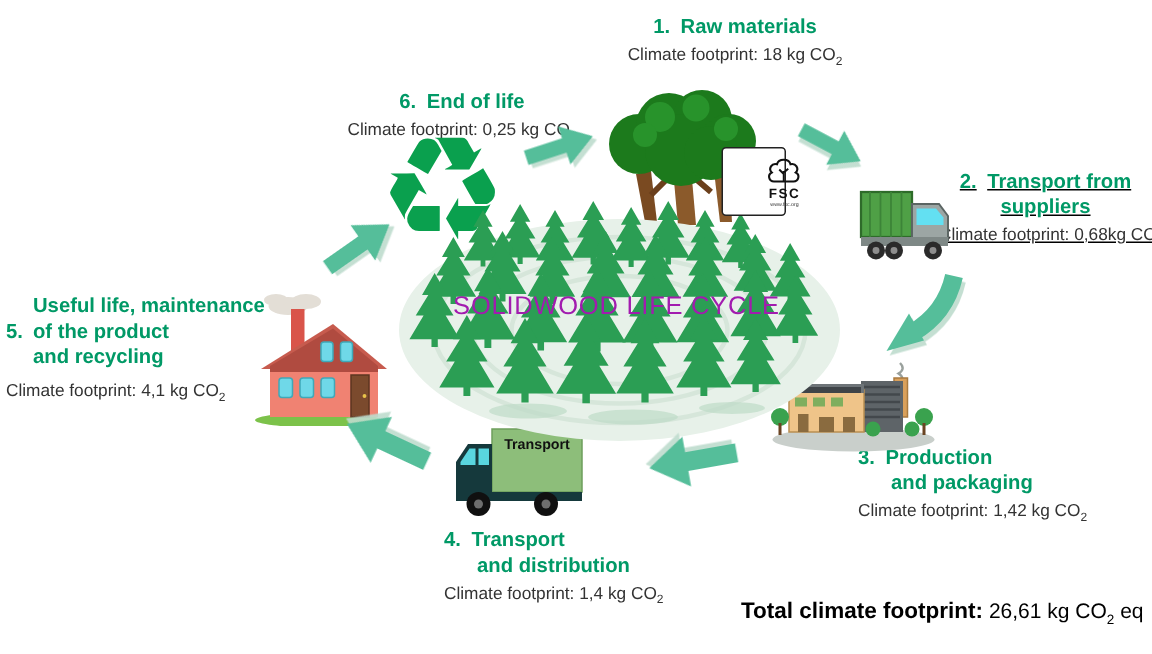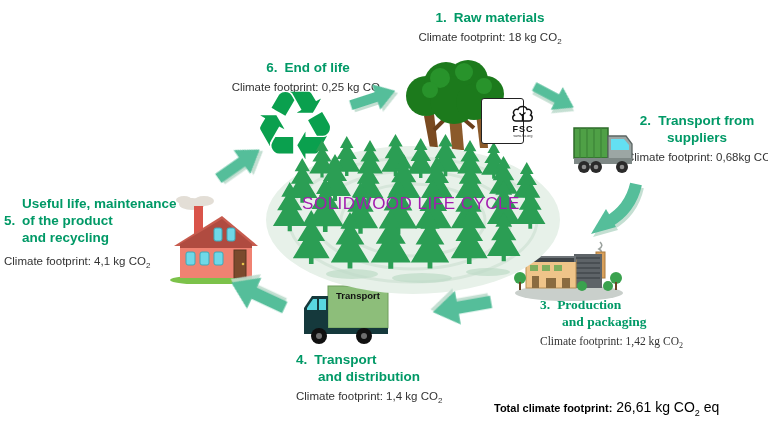--- a/index.html
+++ b/index.html
@@ -20,21 +20,21 @@
   .footprint sub{font-size:8px;}
   .left-align{text-align:left;}
   .arrow{filter:drop-shadow(2px 3px 0 rgba(190,220,205,0.9));}
   .recycle-glyph{font-size:96px;line-height:1;color:var(--recycle-green);font-family:"DejaVu Sans",sans-serif;}
   #cycle-title{color:#a21caf;font-weight:normal;font-size:17px;letter-spacing:0.5px;white-space:nowrap;text-align:center;z-index:5;}
   .fsc-box{width:40px;height:46px;background:#ffffff;border:1px solid #222;border-radius:3px;
     display:flex;flex-direction:column;align-items:center;justify-content:flex-start;z-index:6;padding-top:2px;padding-left:41px;}
   .fsc-abbr{font-size:9px;font-weight:bold;color:#111;letter-spacing:1px;line-height:1;}
   .fsc-site{font-size:3.5px;color:#333;line-height:1.4;}
   #total-line{font-size:14px;color:#000;white-space:nowrap;}
-  #total-line .tl-label{font-weight:bold;font-size:11px;}
+  #total-line .tl-label{font-weight:bold;font-size:15px;}
   #total-line sub{font-size:9px;}
   svg{display:block;}
 </style>
 </head>
 <body>
 
 <div id="stage">
 
   <div class="abs stage-block" style="left:400px;top:10px;width:180px;">
     <div class="stage-heading"><span class="num">1.</span><span>Raw materials</span></div>
@@ -64,40 +64,40 @@
 
   <div class="abs fsc-box" style="left:481px;top:98px;">
     <svg width="26" height="24" viewBox="0 0 26 24">
       <path d="M6,20 C2.5,20 1.5,15.5 4.5,14 C2,11.5 4.5,7.5 8,8.5 C9,4.5 16,4.5 17,8.5 C20.5,7.5 23,11.5 20.5,14 C23.5,15.5 22.5,20 19,20 Z" fill="none" stroke="#111" stroke-width="1.4"></path>
       <path d="M12.5,20 L12.5,13 M12.5,15 L9.5,12 M12.5,14 L15.5,11.5" stroke="#111" stroke-width="1.3" fill="none"></path>
     </svg>
     <div class="fsc-abbr">FSC</div>
     <div class="fsc-site">www.fsc.org</div>
   </div>
 
-  <div class="abs stage-block" style="left:626px;top:113px;width:142px;">
+  <div class="abs stage-block" style="left:626px;top:113px;width:142px;text-decoration:underline;">
     <div class="stage-heading"><span class="num">2.</span><span>Transport from</span><br><span>suppliers</span></div>
     <div class="footprint"><span>Climate footprint: 0,68kg CO</span></div>
   </div>
 
   <svg class="abs" style="left:572px;top:120px;" width="64" height="58" viewBox="0 0 64 58">
     <rect x="2" y="8" width="34" height="30" fill="#4FA046" stroke="#2E6B2A" stroke-width="1.5"></rect>
     <path d="M8,8 V38 M15,8 V38 M22,8 V38 M29,8 V38" stroke="#3C8438" stroke-width="1.2"></path>
     <path d="M36,16 L54,16 L60,24 L60,40 L36,40 Z" fill="#9CA6A4" stroke="#5B6563" stroke-width="1.3"></path>
     <path d="M39,19 L52,19 L57,25 L57,30 L39,30 Z" fill="#63E0F2"></path>
     <rect x="2" y="38" width="58" height="6" fill="#7E8886"></rect>
     <circle cx="12" cy="47" r="6" fill="#2A2A2A"></circle>
       <circle cx="24" cy="47" r="6" fill="#2A2A2A"></circle>
       <circle cx="50" cy="47" r="6" fill="#2A2A2A"></circle>
     <circle cx="12" cy="47" r="2.3" fill="#8E8E8E"></circle>
       <circle cx="24" cy="47" r="2.3" fill="#8E8E8E"></circle>
       <circle cx="50" cy="47" r="2.3" fill="#8E8E8E"></circle>
   </svg>
 
-  <div class="abs left-align" style="left:540px;top:297px;width:170px;font-family:Liberation Serif, serif;">
+  <div class="abs left-align" style="left:572px;top:297px;width:170px;">
     <div class="stage-heading"><span class="num">3.</span><span>Production</span><br><span style="margin-left:22px;">and packaging</span></div>
     <div class="footprint"><span>Climate footprint: 1,42 kg CO</span><sub>2</sub></div>
   </div>
 
   <svg class="abs" style="left:512px;top:234px;" width="114" height="68" viewBox="0 0 114 68">
     <ellipse cx="57" cy="59" rx="54" ry="8" fill="#C9CFCB"></ellipse>
     <path d="M88,8 q4,4 -1,7 q5,3 0,7" stroke="#9AA19D" stroke-width="1.6" fill="none"></path>
     <rect x="84" y="18" width="9" height="26" fill="#D9A05B" stroke="#A97A3F" stroke-width="1"></rect>
     <rect x="62" y="20" width="28" height="34" fill="#5E6468"></rect>
     <path d="M64,24 H88 M64,29 H88 M64,34 H88 M64,39 H88 M64,44 H88" stroke="#43484C" stroke-width="1.6"></path>

